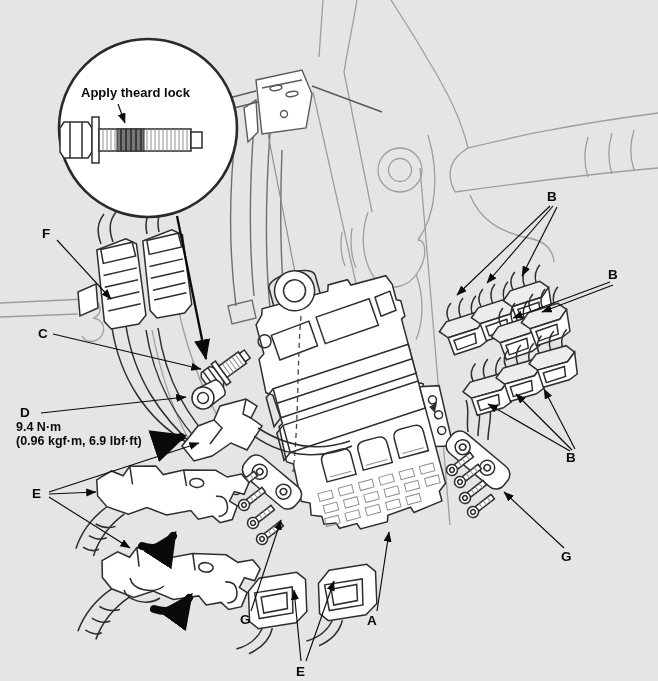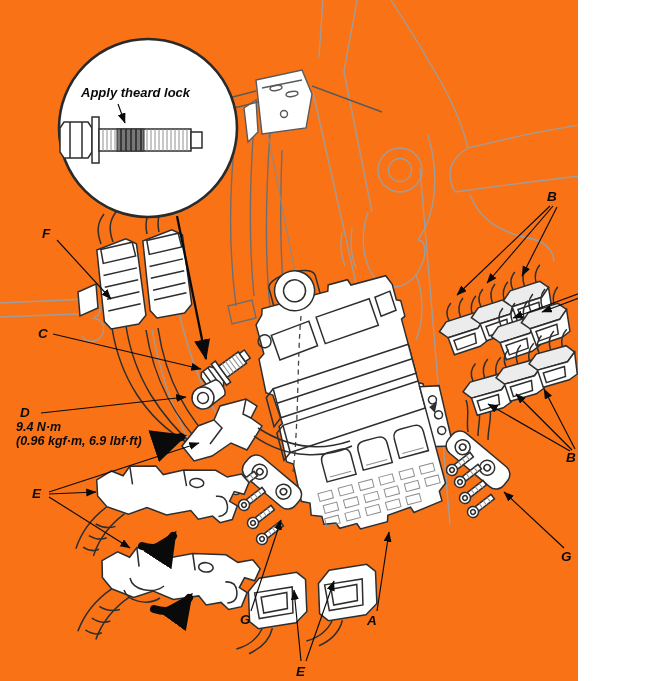--- a/index.html
+++ b/index.html
@@ -1,17 +1,17 @@
 <!DOCTYPE html>
 <html><head>
 <meta charset="utf-8">
 <style>
   html,body{margin:0;padding:0;background:#ffffff;}
-  .stage{position:relative;width:578px;height:681px;background:#f97316;
-         font-family:"Liberation Sans",sans-serif;overflow:hidden;font-style:italic;}
+  .stage{position:relative;width:658px;height:681px;background:#e5e5e5;
+         font-family:"Liberation Sans",sans-serif;overflow:hidden;}
   svg{display:block;}
   text{fill:#0a0a0a;font-weight:700;}
   .callout{font-size:13.5px;}
   .torque{font-size:12.5px;}
   .note{font-size:13px;}
   .bg{stroke:#9e9e9e;stroke-width:1.3;fill:none;}
   .bg2{stroke:#6e6e6e;stroke-width:1.4;fill:none;}
   .art{stroke:#2e2e2e;stroke-width:1.5;fill:#ffffff;}
   .artn{stroke:#2e2e2e;stroke-width:1.5;fill:none;}
   .thin{stroke:#8f8f8f;stroke-width:1;fill:none;}

